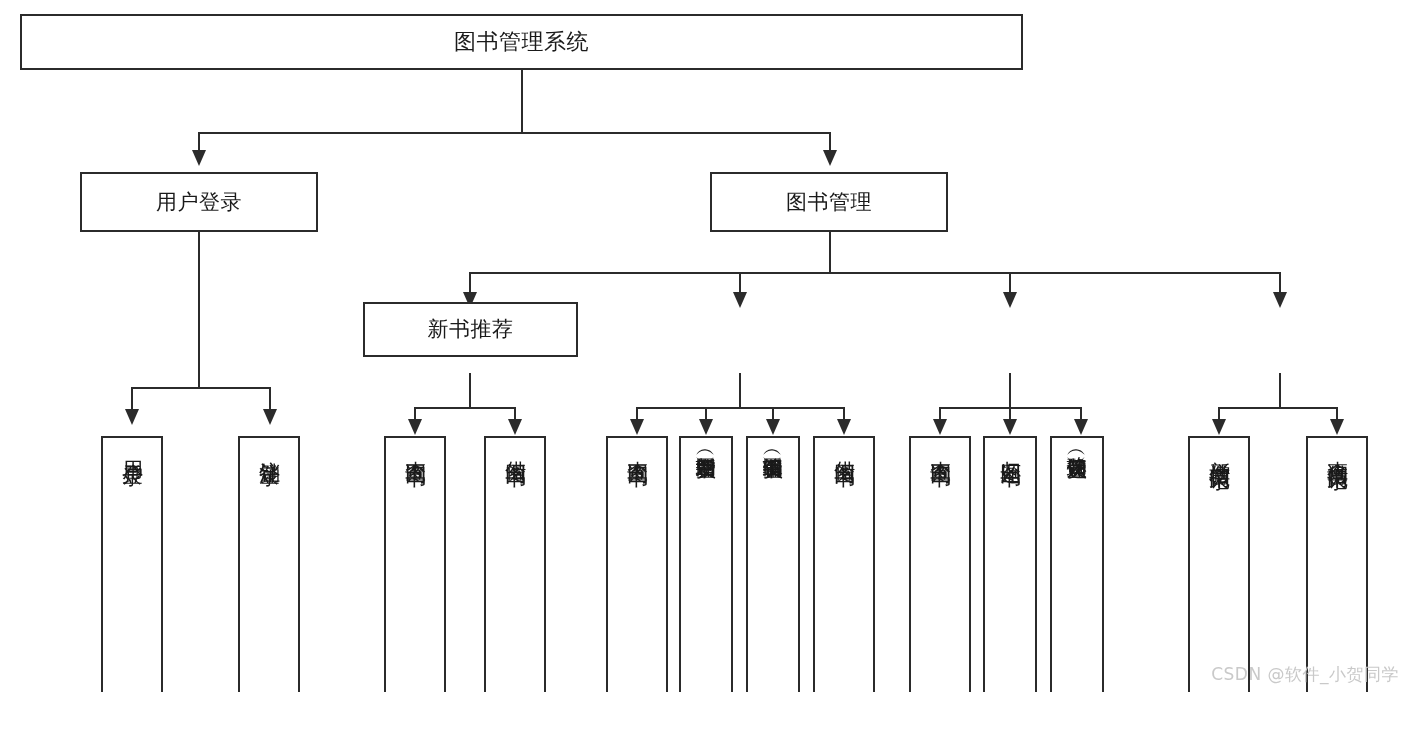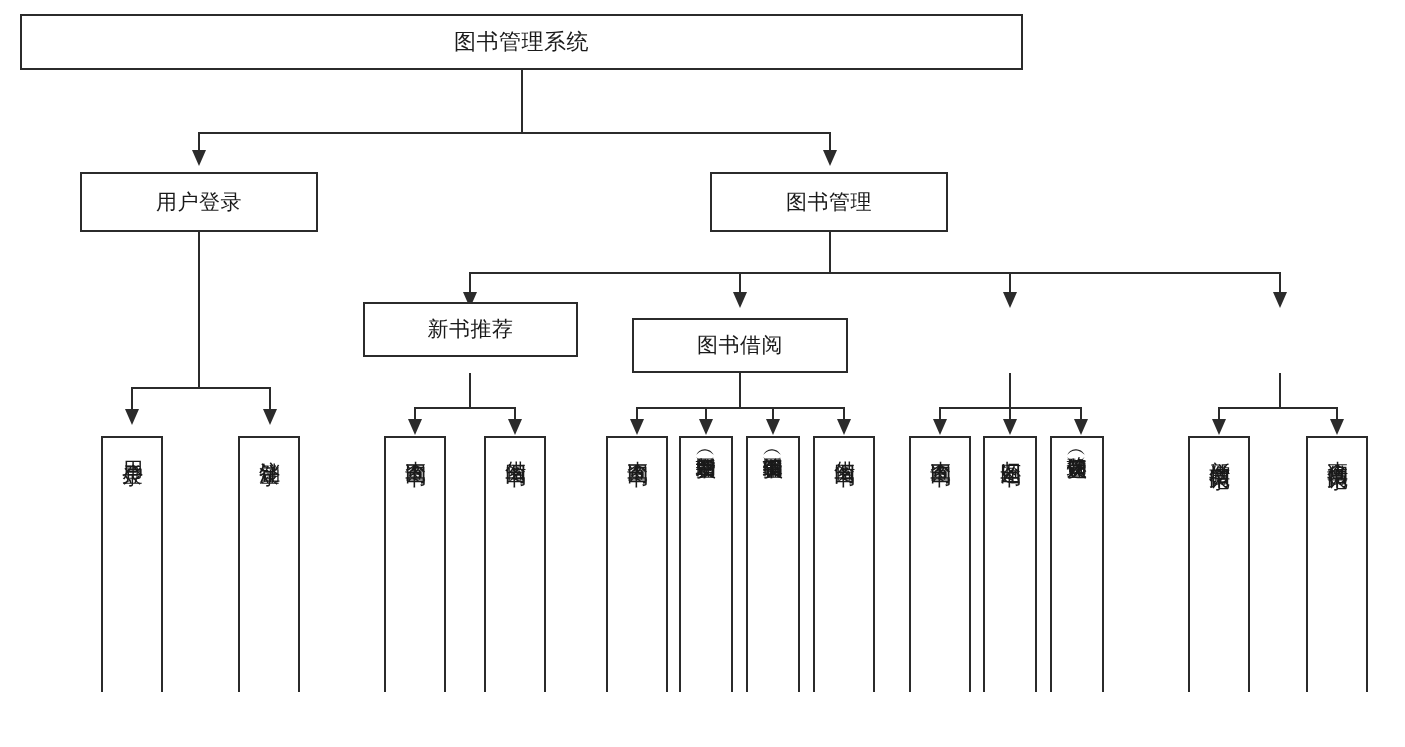--- a/index.html
+++ b/index.html
@@ -134,23 +134,20 @@
   <div class="vline" style="left:1009px; top:272px; height:20px;"></div>
   <div class="vline" style="left:1279px; top:272px; height:20px;"></div>
   <div class="arrow" style="left:463px; top:292px;"></div>
   <div class="arrow" style="left:733px; top:292px;"></div>
   <div class="arrow" style="left:1003px; top:292px;"></div>
   <div class="arrow" style="left:1273px; top:292px;"></div>
 
   <div class="node horiz" id="node-new-book-recommend" style="left: 363px; top: 302px; width: 215px; height: 55px;">
     <span class="label">新书推荐</span>
   </div>
-  <div class="node horiz" id="node-book-borrow" style="left: 632px; top: 318px; width: 216px; height: 55px;">
-    <span class="label">图书借阅</span>
-  </div>
 
   <div class="vline" style="left:469px; top:373px; height:34px;"></div>
   <div class="hline" style="left:414px; top:407px; width:101px;"></div>
   <div class="vline" style="left:414px; top:407px; height:12px;"></div>
   <div class="vline" style="left:514px; top:407px; height:12px;"></div>
   <div class="arrow" style="left:408px; top:419px;"></div>
   <div class="arrow" style="left:508px; top:419px;"></div>
 
   <div class="vline" style="left:739px; top:373px; height:34px;"></div>
   <div class="hline" style="left:636px; top:407px; width:208px;"></div>
@@ -212,14 +209,15 @@
   <div class="node vert tight" id="leaf-10" style="left: 1050px; top: 436px; width: 54px; height: 297px;">
     <span class="label">确认归还（管理员）</span>
   </div>
   <div class="node vert" id="leaf-11" style="left: 1188px; top: 436px; width: 62px; height: 297px;">
     <span class="label">新增借阅记录</span>
   </div>
   <div class="node vert" id="leaf-12" style="left: 1306px; top: 436px; width: 62px; height: 297px;">
     <span class="label">查询借阅记录</span>
   </div>
 
+  <div id="watermark">CSDN @软件_小贺同学</div>
 
 </div>
 
 </body></html>

